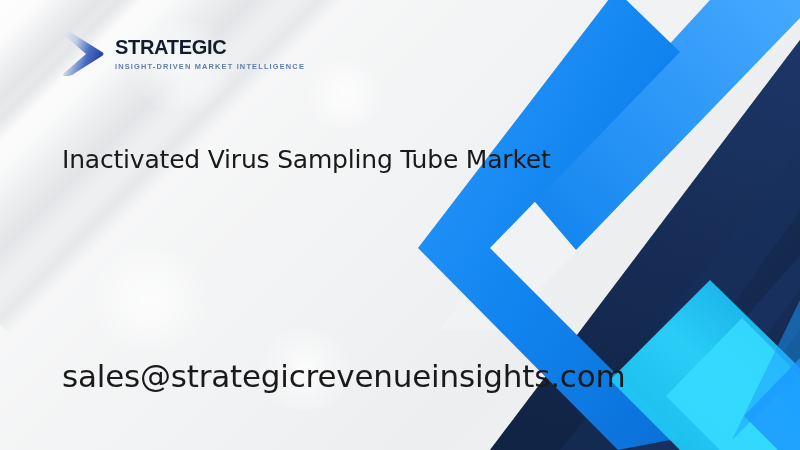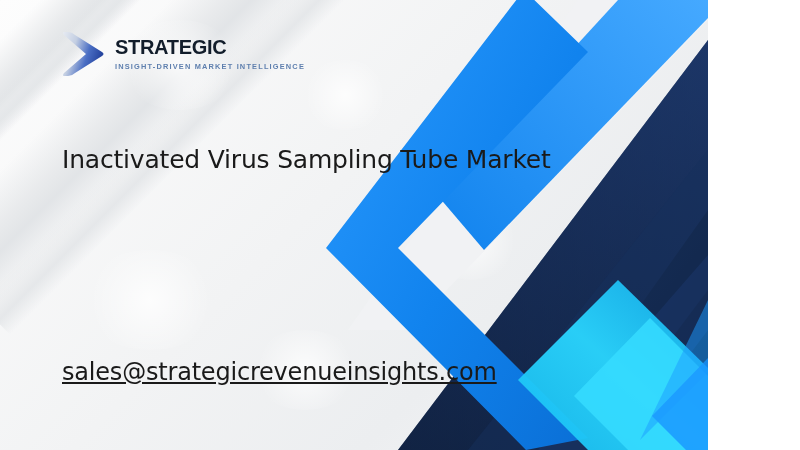--- a/index.html
+++ b/index.html
@@ -3,21 +3,21 @@
 <meta charset="utf-8">
 <style>
   * { margin:0; padding:0; box-sizing:border-box; }
   html, body {
     width:800px; height:450px;
     font-family:"DejaVu Sans", sans-serif;
     overflow:hidden;
   }
   #slide {
     position:relative;
-    width:708px; height:450px;
+    width:800px; height:450px;
     background:#f6f7f8;
     overflow:hidden;
   }
 
   
   .bg-base{
     position:absolute; inset:0;
     background:
       linear-gradient(135deg,#fdfdfd 0%,#f2f3f4 45%,#eceef0 70%,#f6f7f8 100%);
   }
@@ -84,27 +84,26 @@
     font-size:25px;
     font-weight:400;
     color:#1a1a1a;
     letter-spacing:-0.2px;
     white-space:nowrap;
     z-index:6;
   }
   .email{
     position:absolute; left:62px; top:358px;
     font-family:"DejaVu Sans", sans-serif;
-    font-size:24px;
+    font-size:31px;
     font-weight:400;
     color:#1a1a1a;
     letter-spacing:-0.2px;
     white-space:nowrap;
     z-index:6;
-    text-decoration:underline;
   }
 </style>
 </head>
 <body>
 
 <div id="slide">
 
   <div class="bg-base"></div>
   <div class="bg-stripe s5"></div>
   <div class="bg-stripe s6"></div>

